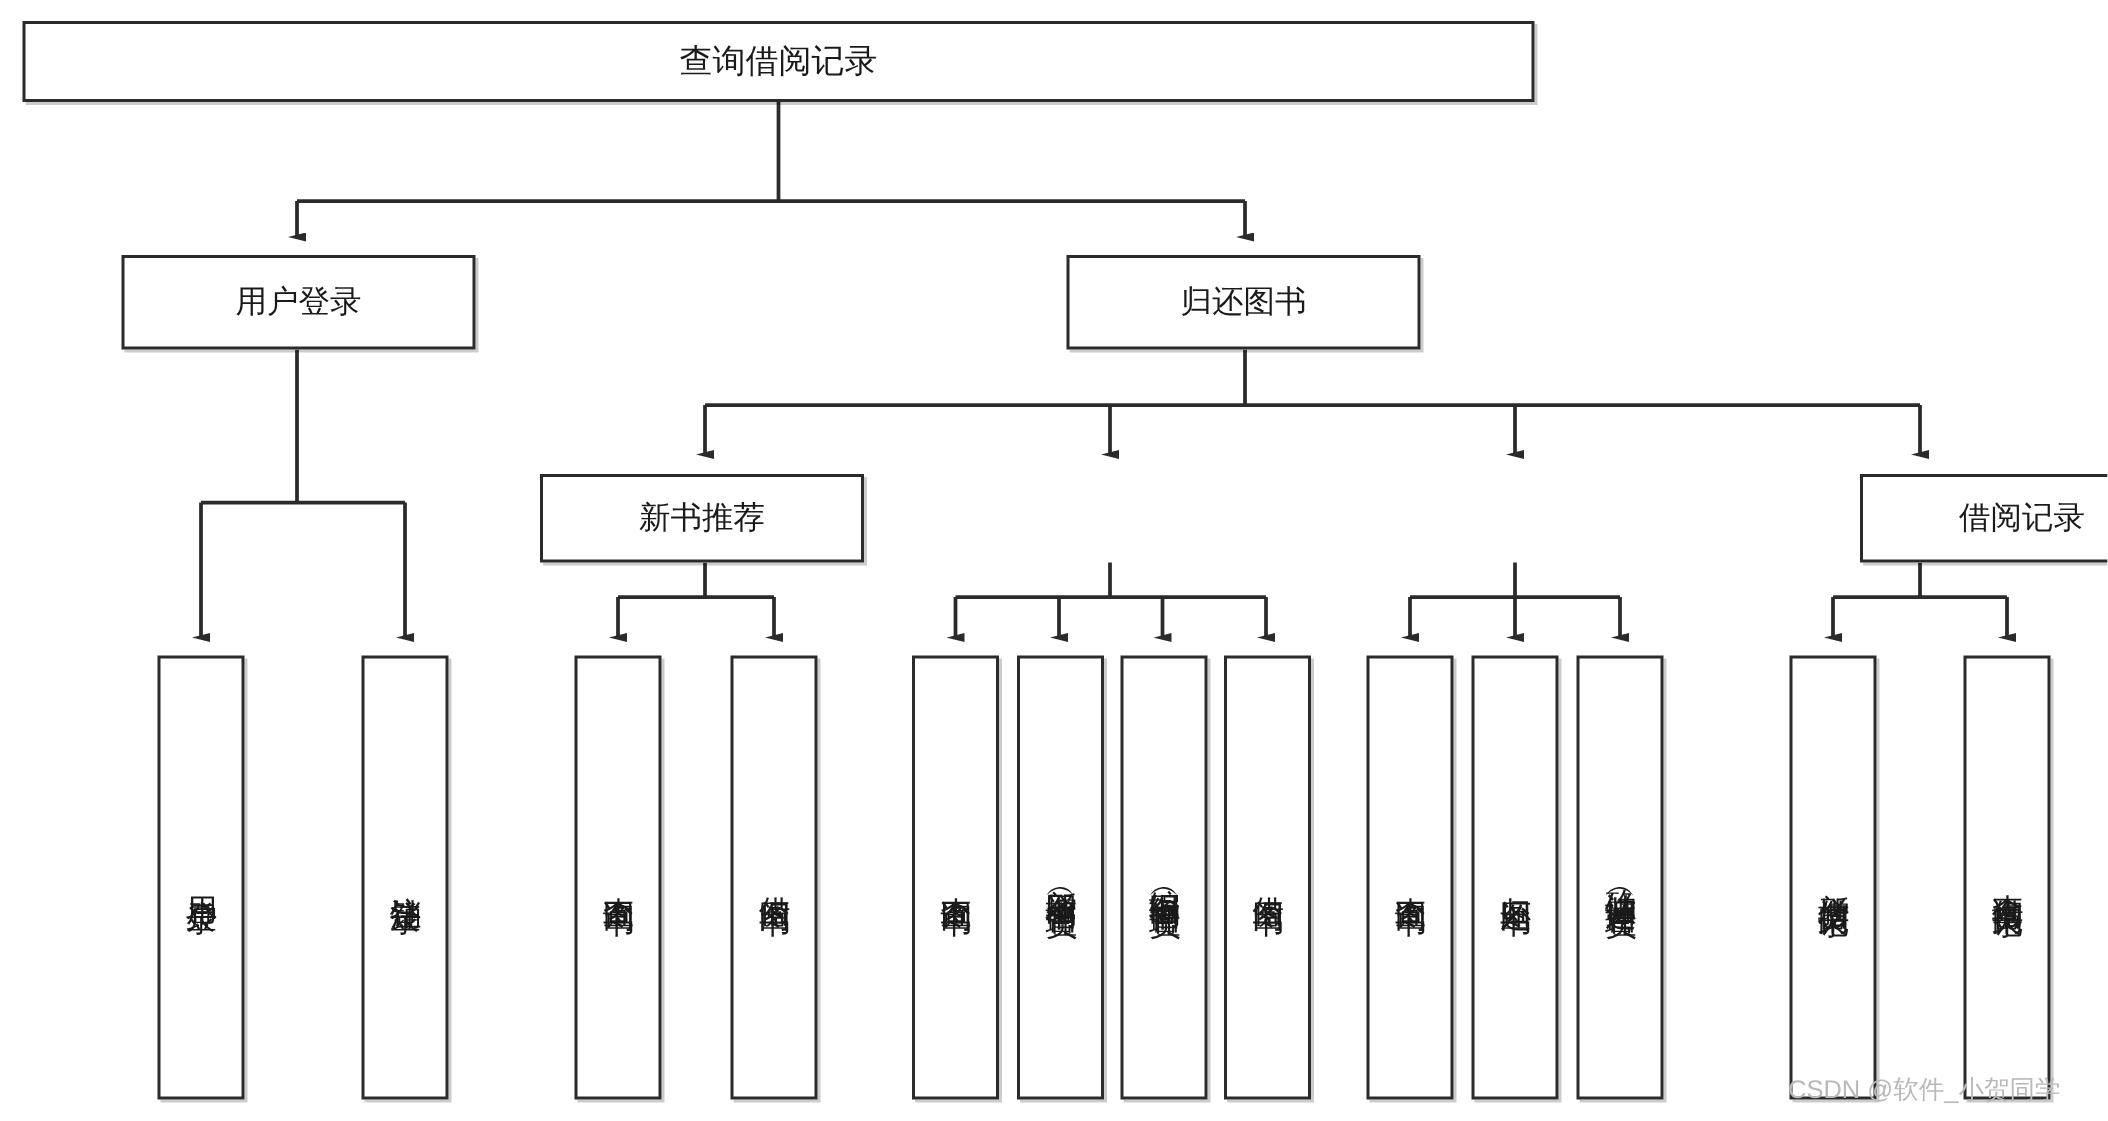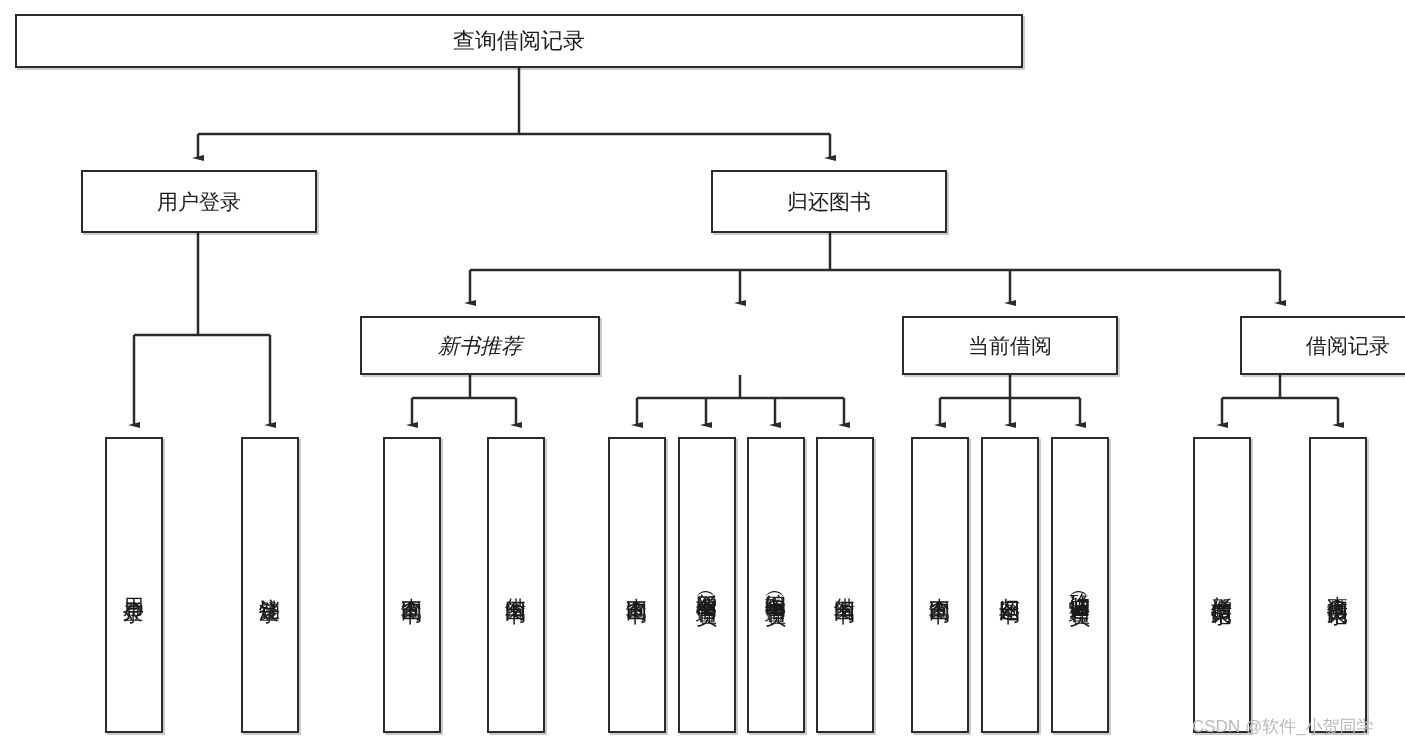--- a/index.html
+++ b/index.html
@@ -126,25 +126,22 @@
     <span class="node-label">查询借阅记录</span>
   </div>
 
   <div class="node-box node-horizontal" style="left:81px; top:170px; width:236px; height:63px;">
     <span class="node-label">用户登录</span>
   </div>
   <div class="node-box node-horizontal" style="left:711px; top:170px; width:236px; height:63px;">
     <span class="node-label">归还图书</span>
   </div>
 
-  <div class="node-box node-horizontal" style="left:360px; top:316px; width:240px; height:59px;font-style:italic;">
+  <div class="node-box node-horizontal" style="left:360px; top:316px; width:216px; height:59px;">
     <span class="node-label">新书推荐</span>
-  </div>
-  <div class="node-box node-horizontal" style="left:902px; top:316px; width:216px; height:59px;">
-    <span class="node-label">当前借阅</span>
   </div>
   <div class="node-box node-horizontal" style="left:1240px; top:316px; width:216px; height:59px;">
     <span class="node-label">借阅记录</span>
   </div>
 
   <div class="node-box node-vertical" style="left:105px; top:437px; width:58px; height:296px;">
     <span class="node-label">用户登录</span>
   </div>
   <div class="node-box node-vertical" style="left:241px; top:437px; width:58px; height:296px;">
     <span class="node-label">注销登录</span>

